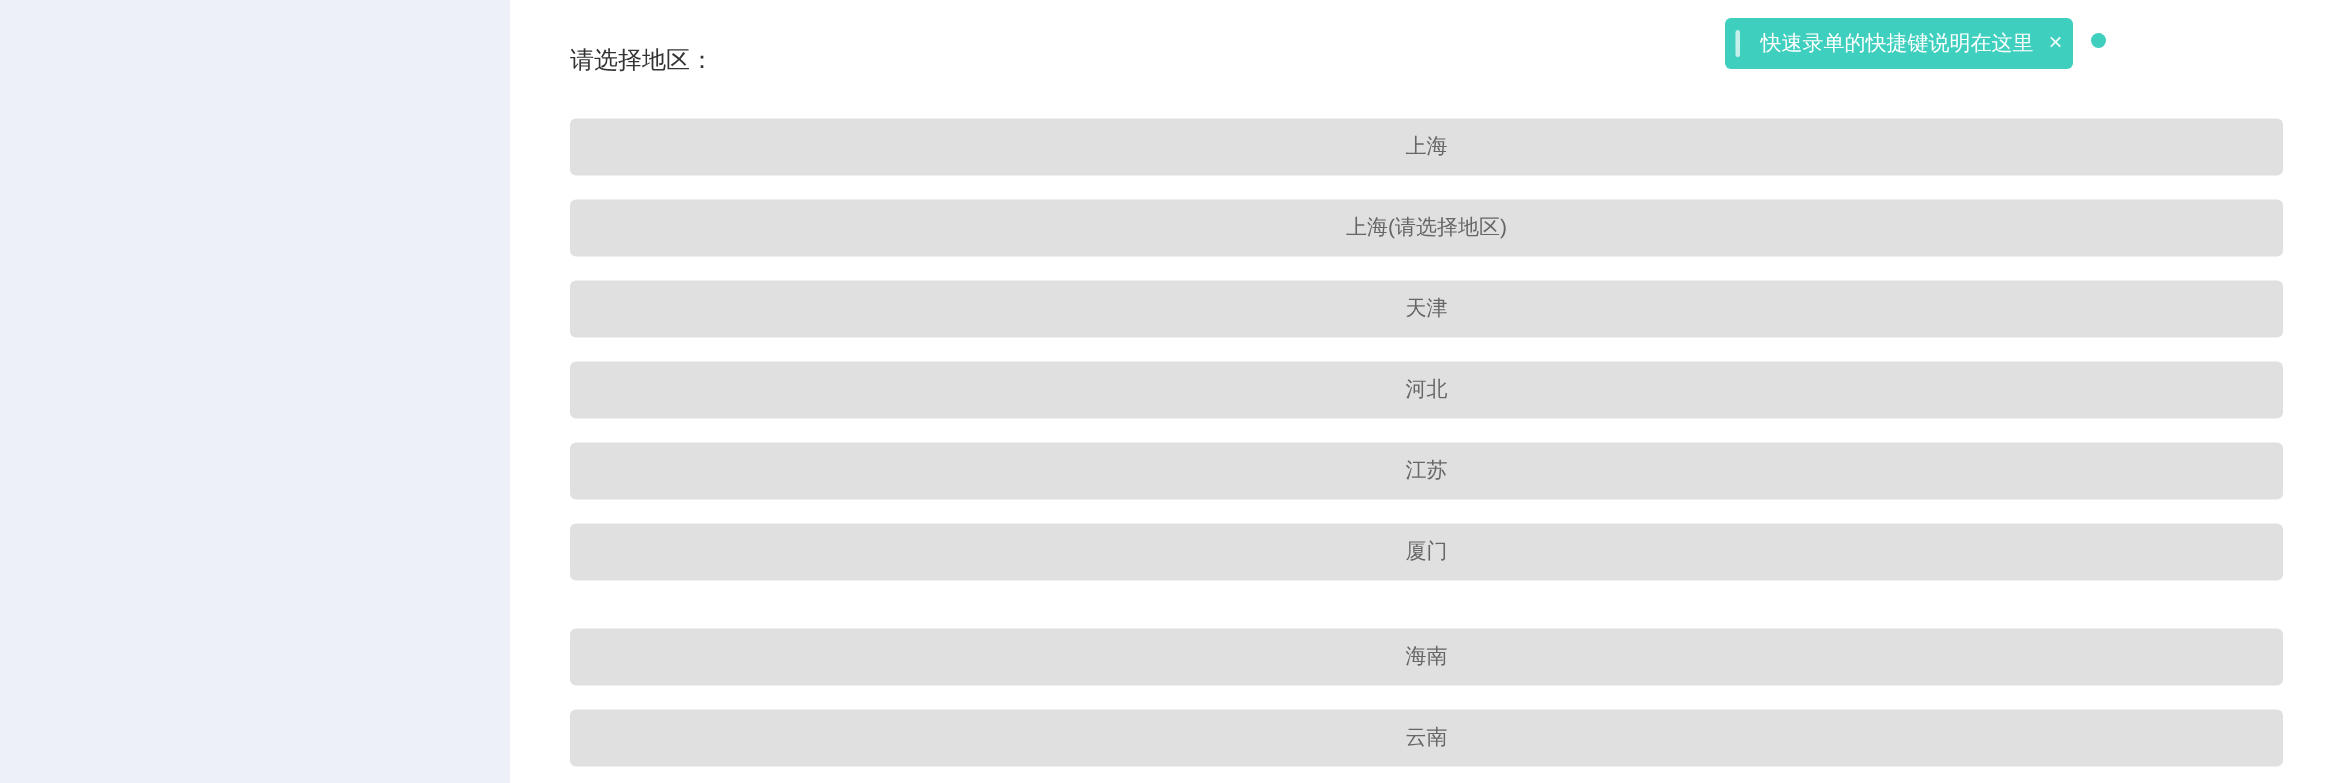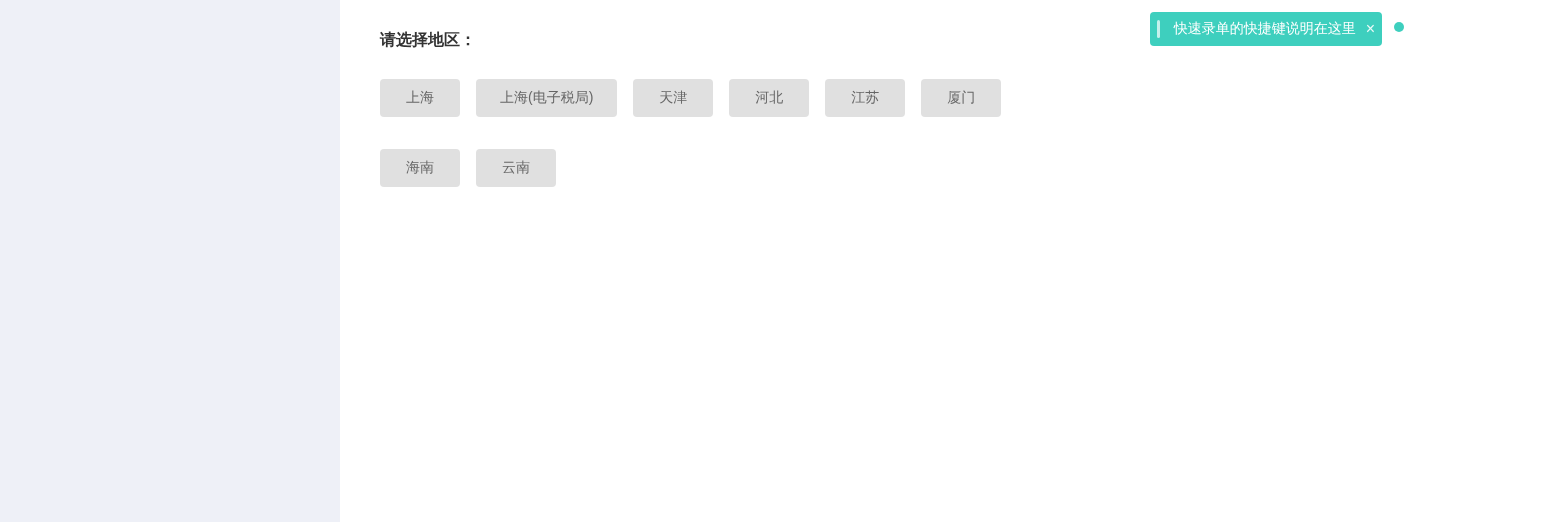--- a/index.html
+++ b/index.html
@@ -33,27 +33,28 @@
       right: 0;
       bottom: 0;
       background: #ffffff;
       padding: 30px 40px;
     }
 
     .page-title {
       font-size: 16px;
       color: #333;
       margin-bottom: 28px;
-      font-weight: bold;
+      font-weight: normal;
     }
 
     .region-buttons {
       display: flex;
       flex-wrap: wrap;
       gap: 16px;
+      flex-direction: column;
     }
 
     .region-btn {
       padding: 10px 24px;
       background: #e0e0e0;
       border: none;
       border-radius: 4px;
       color: #666;
       font-size: 14px;
       cursor: pointer;
@@ -114,21 +115,21 @@
 <body>
 
 <div class="sidebar"></div>
 
 <div class="main-content">
   <div class="page-title">请选择地区：</div>
 
   <div class="region-buttons">
 
   <button class="region-btn">上海</button>
-      <button class="region-btn">上海(电子税局)</button>
+      <button class="region-btn">上海(请选择地区)</button>
       <button class="region-btn">天津</button>
       <button class="region-btn">河北</button>
       <button class="region-btn">江苏</button>
       <button class="region-btn">厦门</button>
       <div style="flex-basis: 100%; height: 0px;"></div>
       <button class="region-btn">海南</button>
       <button class="region-btn">云南</button>
     </div>
 </div>
 

